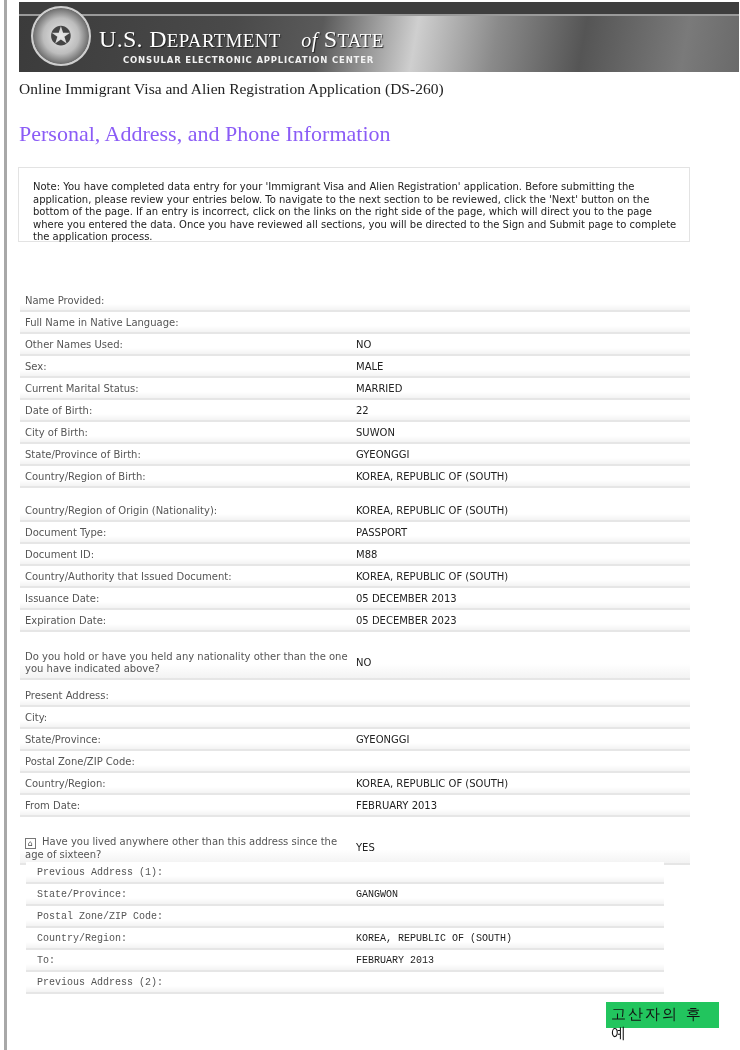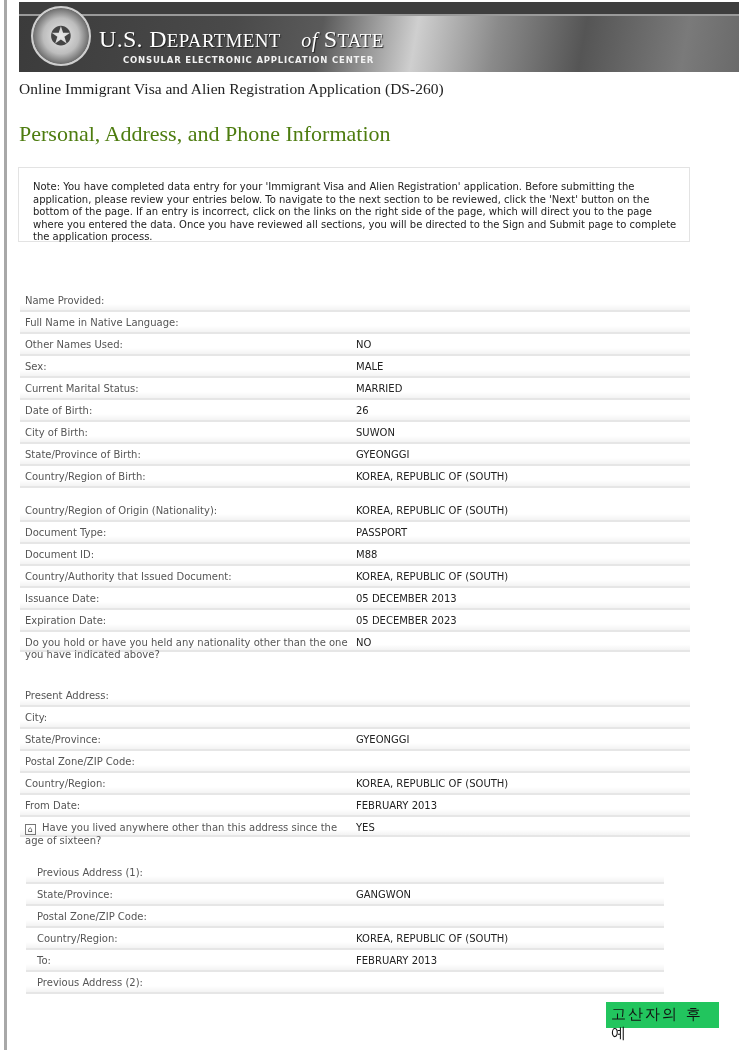--- a/index.html
+++ b/index.html
@@ -24,39 +24,39 @@
       position: absolute; left: 80px; top: 24px; font-family: "Liberation Serif", serif; font-size: 24px; color: #fff; letter-spacing: 0.3px;
       text-shadow: 1px 1px 1px #222;
     }
     .banner .title .sc { font-size: 19px; }
     .banner .title .of { font-style: italic; font-size: 20px; margin-left: 16px; }
     .banner .subtitle {
       position: absolute; left: 104px; top: 53px; font-family: "DejaVu Sans", sans-serif; font-weight: bold; font-size: 8.5px; color: #f2f2f2; letter-spacing: 0.8px;
     }
 
     .app-title { position: absolute; left: 19px; top: 80px; font-family: "Liberation Serif", serif; font-size: 15.5px; color: #222; }
-    .page-title { position: absolute; left: 19px; top: 121px; font-family: "Liberation Serif", serif; font-size: 22px; color: #4d7c0f; }
+    .page-title { position: absolute; left: 19px; top: 121px; font-family: "Liberation Serif", serif; font-size: 22px; color: #8b5cf6; }
 
     .note-box {
       position: absolute; left: 18px; top: 167px; width: 672px; height: 75px;
       border: 1px solid #e3e3e3; background: #fff; padding: 13px 10px 0 14px;
       font-size: 10px; line-height: 12.5px; color: #222;
     }
 
     .rows { position: absolute; left: 20px; width: 670px; }
     .row { position: relative; display: flex; align-items: flex-start; border-bottom: 2px solid #e6e6e6; background: linear-gradient(to bottom, #fff 0%, #fff 70%, #f3f3f3 100%); }
     .row .label { width: 336px; padding-left: 5px; font-size: 10px; color: #555; line-height: 12px; }
     .row .value { flex: 1; font-size: 10px; color: #222; line-height: 12px; }
     .row.h22 { height: 22px; padding-top: 5px; }
-    .row.h34 { height: 20px; padding-top: 5px; }
+    .row.h34 { height: 48px; padding-top: 16px; align-items: center; }
     .row .help-icon {
       display: inline-block; width: 11px; height: 11px; border: 1px solid #777; font-size: 8px; line-height: 9px; text-align: center; margin-right: 6px; vertical-align: -1px; color: #444;
     }
     .sub .label { padding-left: 11px; width: 330px; }
-    .sub { margin-left: 0; }
+    .sub { margin-left: 0; font-family: Liberation Mono, monospace; }
 
     .sticker {
       position: absolute; left: 606px; top: 1002px; width: 113px; height: 26px; background: #22c55e;
       font-family: "DejaVu Sans", sans-serif; font-size: 15px; color: #111; padding: 3px 0 0 5px; letter-spacing: 2px;
     }
   </style>
 </head>
 <body>
 
 <div class="left-rule"></div>
@@ -91,21 +91,21 @@
   <div class="row h22">
       <div class="label">Sex:</div>
       <div class="value">MALE</div>
     </div>
   <div class="row h22">
       <div class="label">Current Marital Status:</div>
       <div class="value">MARRIED</div>
     </div>
   <div class="row h22">
       <div class="label">Date of Birth:</div>
-      <div class="value">26</div>
+      <div class="value">22</div>
     </div>
   <div class="row h22">
       <div class="label">City of Birth:</div>
       <div class="value">SUWON</div>
     </div>
   <div class="row h22">
       <div class="label">State/Province of Birth:</div>
       <div class="value">GYEONGGI</div>
     </div>
   <div class="row h22">

